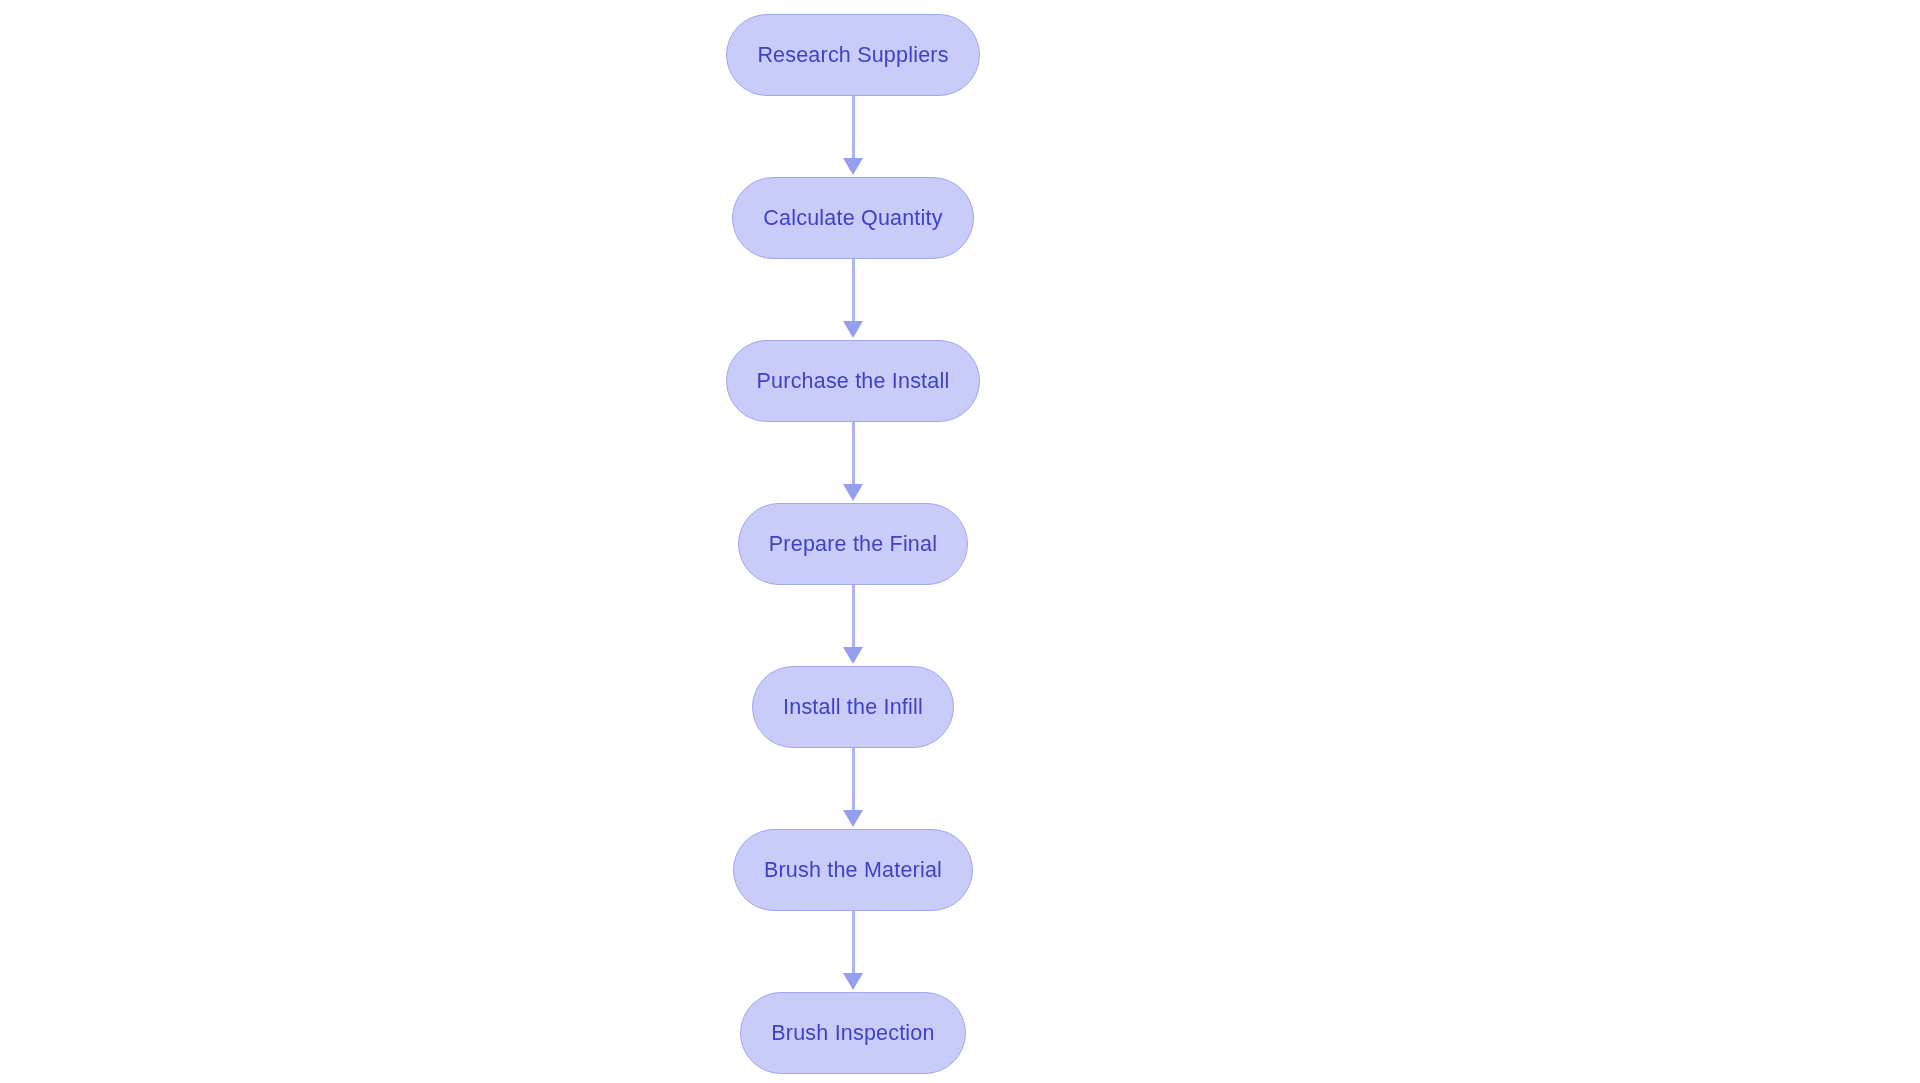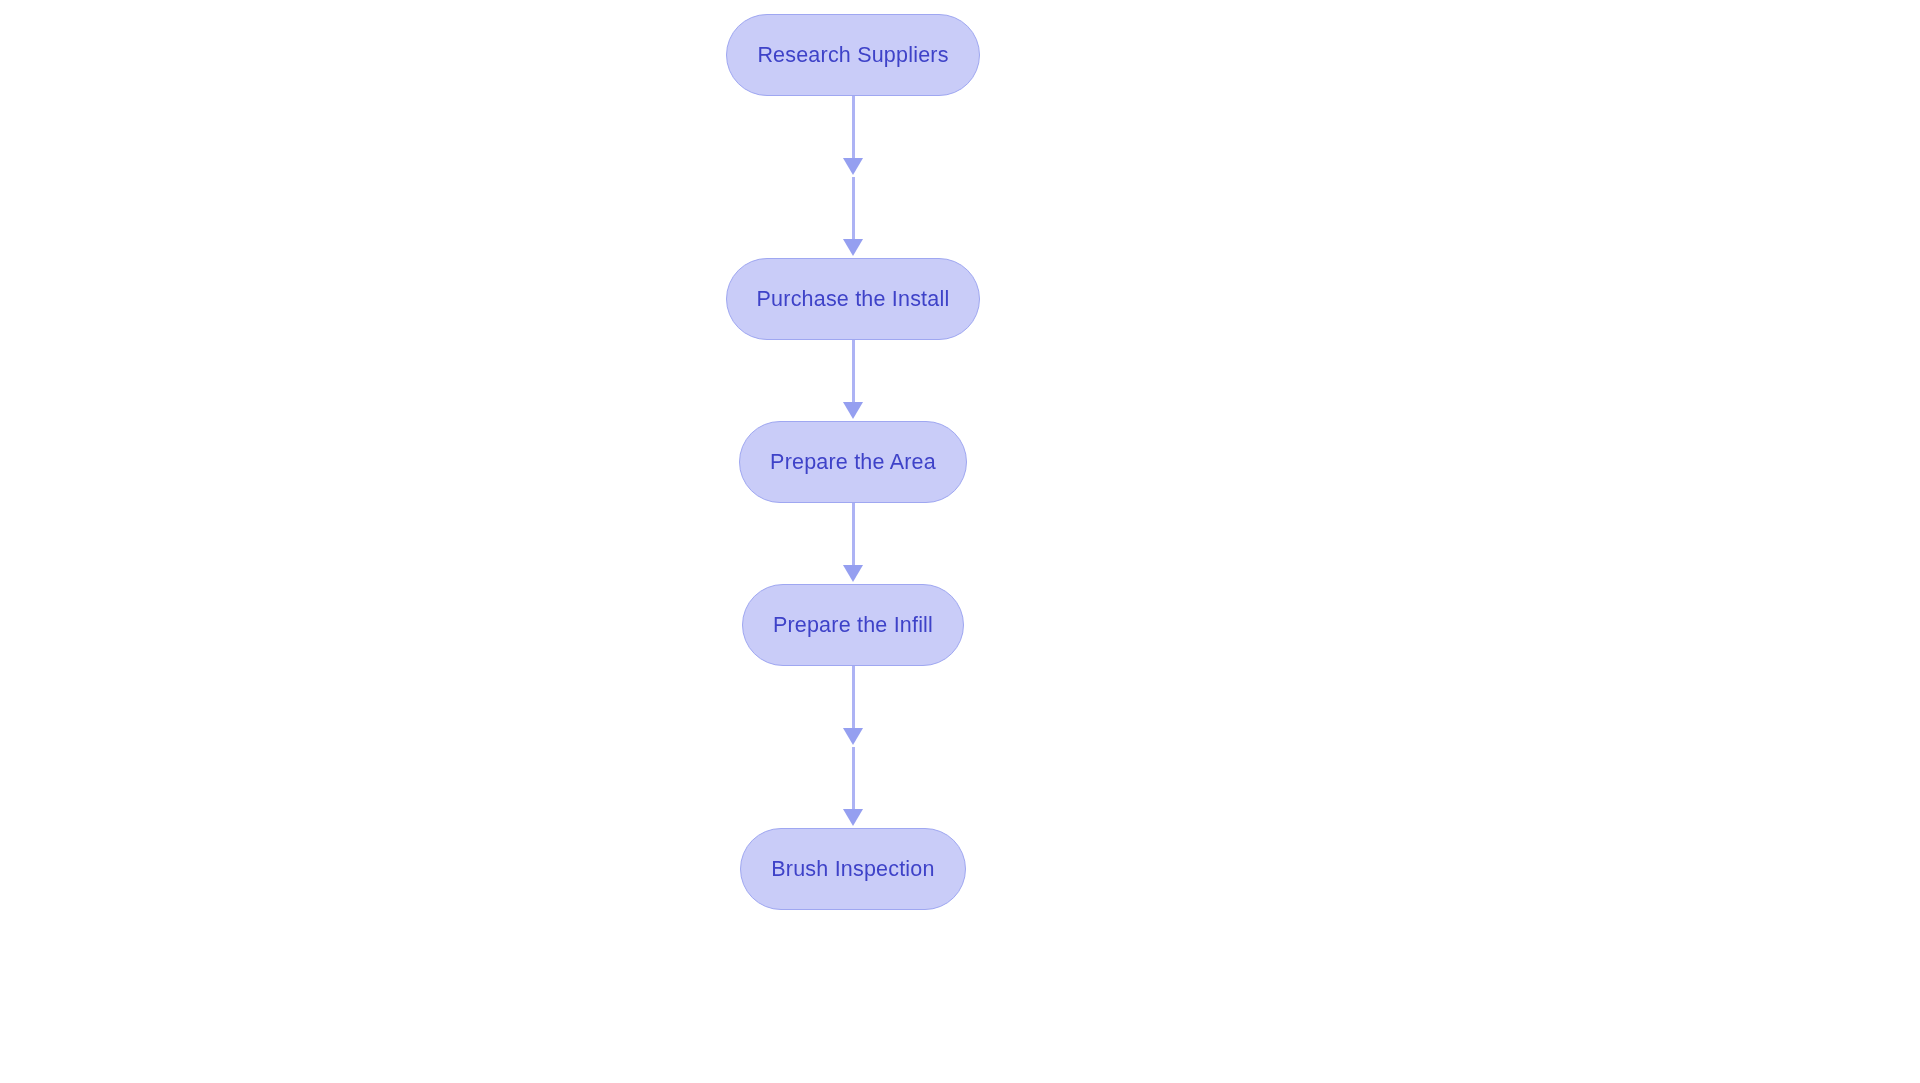--- a/index.html
+++ b/index.html
@@ -64,53 +64,59 @@
 
   <div class="flow-node">
       <span>Research Suppliers</span>
     </div>
 
   <div class="connector">
     <div class="line"></div>
     <div class="head"></div>
   </div>
 
+  <div class="flow-node">
+      <span>Calculate Quantity</span>
+    </div>
 
   <div class="connector">
     <div class="line"></div>
     <div class="head"></div>
   </div>
 
   <div class="flow-node">
       <span>Purchase the Install</span>
     </div>
 
   <div class="connector">
     <div class="line"></div>
     <div class="head"></div>
   </div>
 
   <div class="flow-node">
-      <span>Prepare the Area</span>
+      <span>Prepare the Final</span>
     </div>
 
   <div class="connector">
     <div class="line"></div>
     <div class="head"></div>
   </div>
 
   <div class="flow-node">
-      <span>Prepare the Infill</span>
+      <span>Install the Infill</span>
     </div>
 
   <div class="connector">
     <div class="line"></div>
     <div class="head"></div>
   </div>
 
+  <div class="flow-node">
+      <span>Brush the Material</span>
+    </div>
 
   <div class="connector">
     <div class="line"></div>
     <div class="head"></div>
   </div>
 
   <div class="flow-node">
       <span>Brush Inspection</span>
     </div>
 

